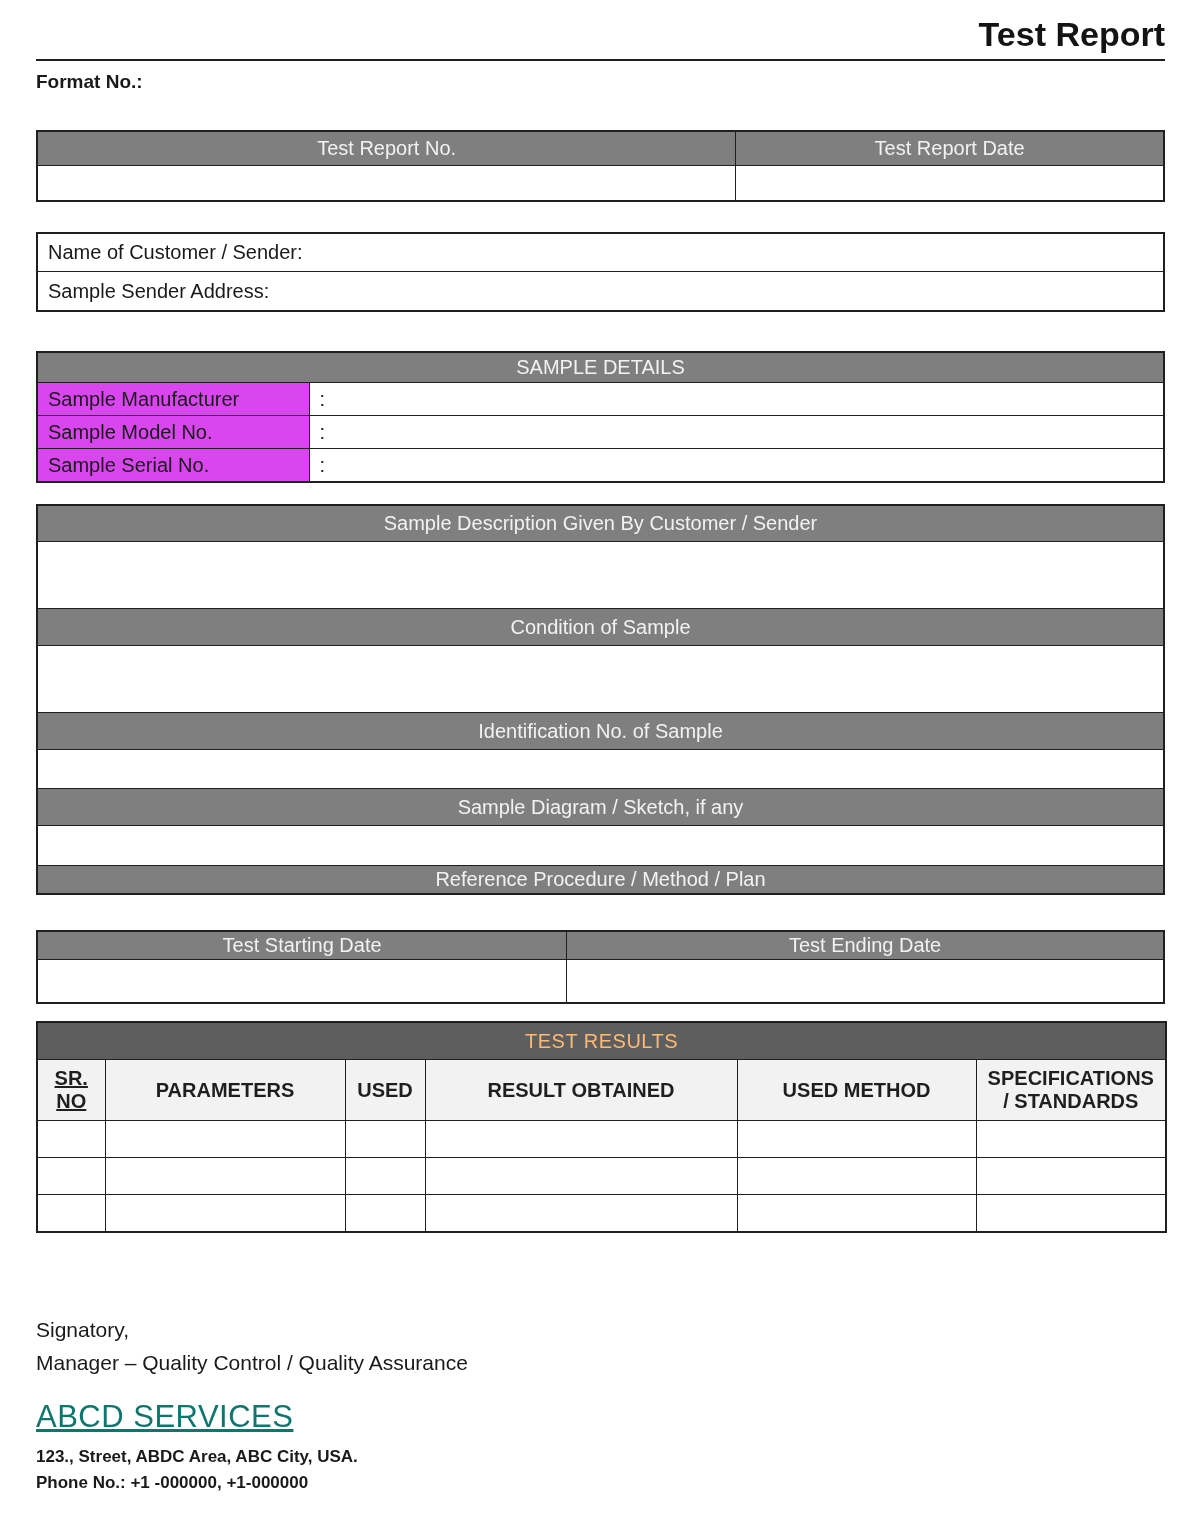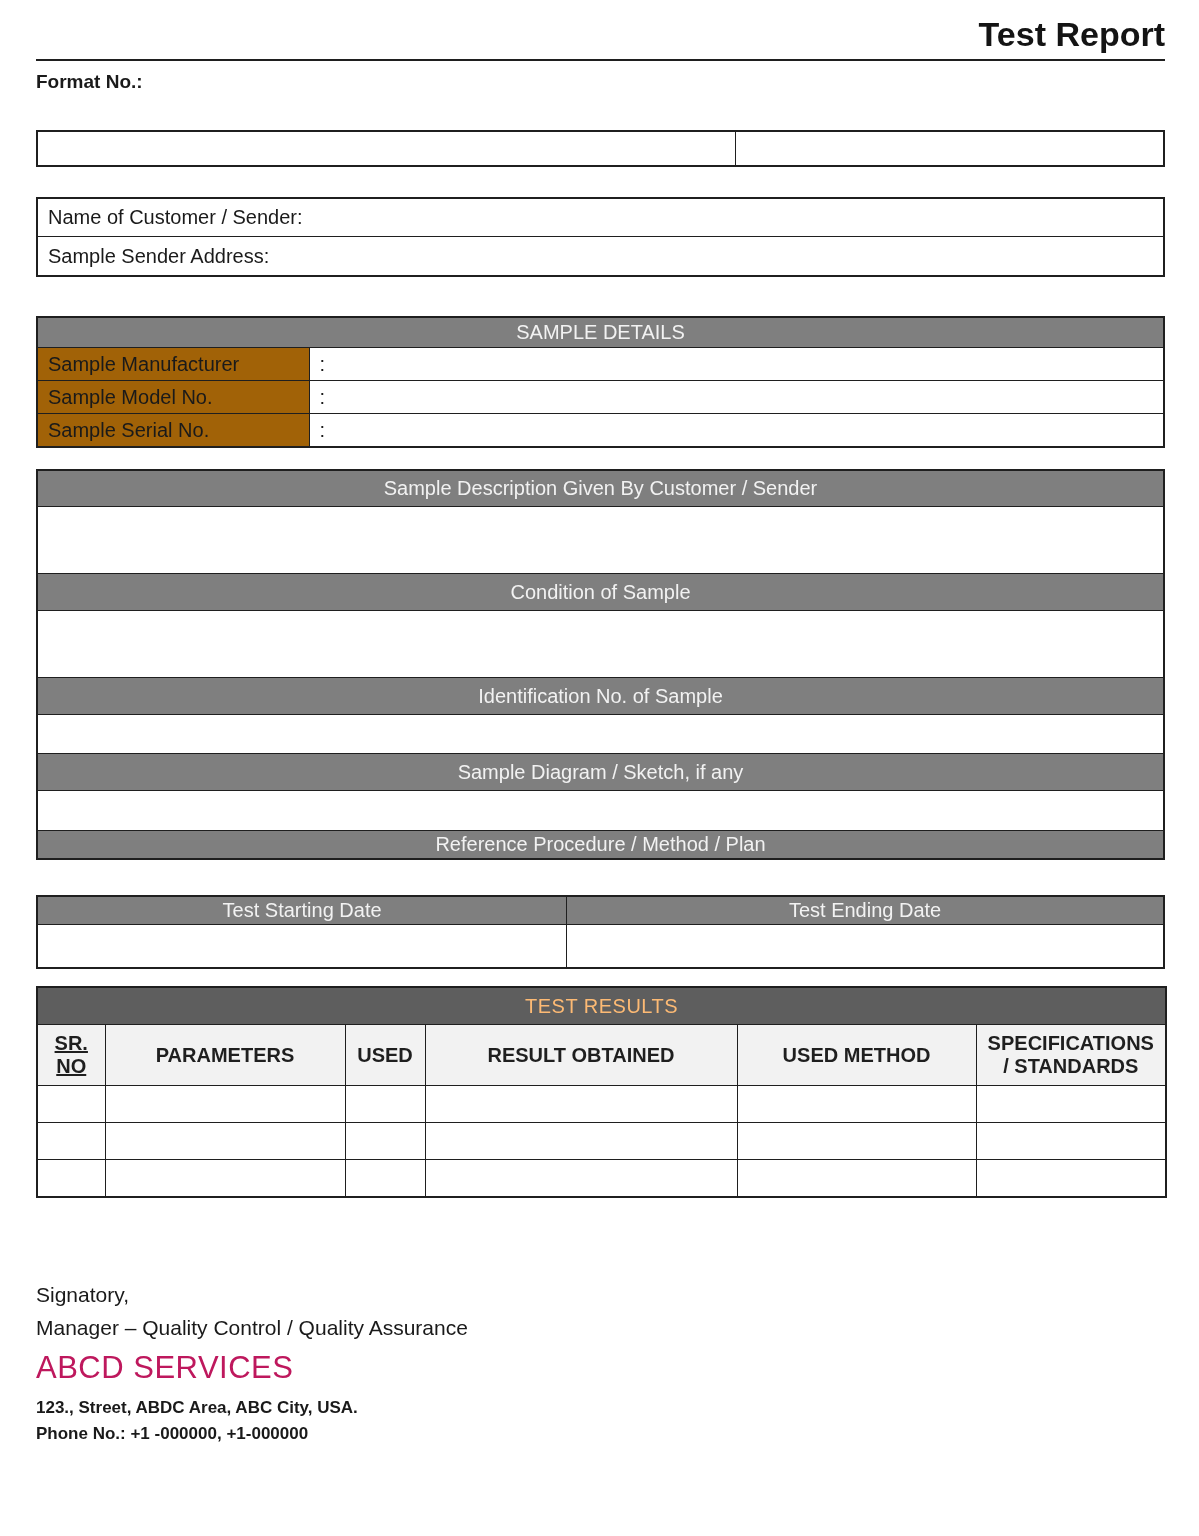--- a/index.html
+++ b/index.html
@@ -9,21 +9,21 @@
 
   .title { text-align:right; font-size:34px; font-weight:600; line-height:1.2; color:#141414; }
   .title-rule { border-bottom:2px solid #1f1f1f; margin-top:4px; }
   .format-no { margin-top:10px; font-size:19px; font-weight:700; }
 
   table.tbl { width:100%; border-collapse:collapse; table-layout:fixed; border:2px solid #1f1f1f; }
   .tbl th, .tbl td { border:1px solid #1f1f1f; padding:2px 10px; font-size:20px; vertical-align:middle; overflow:hidden; }
 
   .gray-h { background:#7f7f7f; color:#f2f2f2; font-weight:400; text-align:center; }
   .dark-h { background:#5e5e5e; color:#fdba74; font-weight:400; text-align:center; letter-spacing:0.5px; }
-  .label-cell { background:#a16207; }
+  .label-cell { background:#d946ef; }
   .col-h { background:#f2f2f2; font-weight:700; font-size:16px; text-align:center; color:#1f1f1f; }
 
   .t-report { margin-top:37px; }
   .t-report tr.hdr { height:35px; }
   .t-report tr.val { height:35px; }
 
   .t-customer { margin-top:30px; }
   .t-customer tr { height:39px; }
 
   .t-sample { margin-top:39px; }
@@ -42,38 +42,42 @@
   .t-dates tr.val { height:43px; }
 
   .t-results { margin-top:17px; }
   .t-results tr.ttl { height:38px; }
   .t-results tr.cols { height:61px; }
   .t-results tr.body { height:37px; }
   .c-srno { padding:2px 14px;text-decoration:underline; }
 
   .footer { margin-top:80px; }
   .f-line { font-size:21px; line-height:1.6; }
-  .f-company { font-size:31px; line-height:1.3; margin-top:3px; letter-spacing:0.5px; color:#be185d; }
+  .f-company { font-size:31px; line-height:1.3; margin-top:17px; letter-spacing:0.5px; color:#0f766e;text-decoration:underline; }
   .f-small { font-size:17px; font-weight:600; line-height:1.5; margin-top:7px; }
 </style>
 </head>
 <body>
 
 <div class="page">
 
   <div class="title">Test Report</div>
   <div class="title-rule"></div>
   <div class="format-no">Format No.:</div>
 
   <table class="tbl t-report">
     <colgroup>
         <col style="width:62%">
         <col style="width:38%">
       </colgroup>
     <tbody>
+      <tr class="hdr">
+        <th class="gray-h">Test Report No.</th>
+        <th class="gray-h">Test Report Date</th>
+      </tr>
       <tr class="val">
         <td></td>
         <td></td>
       </tr>
     </tbody>
   </table>
 
   <table class="tbl t-customer">
     <tbody>
       <tr>

